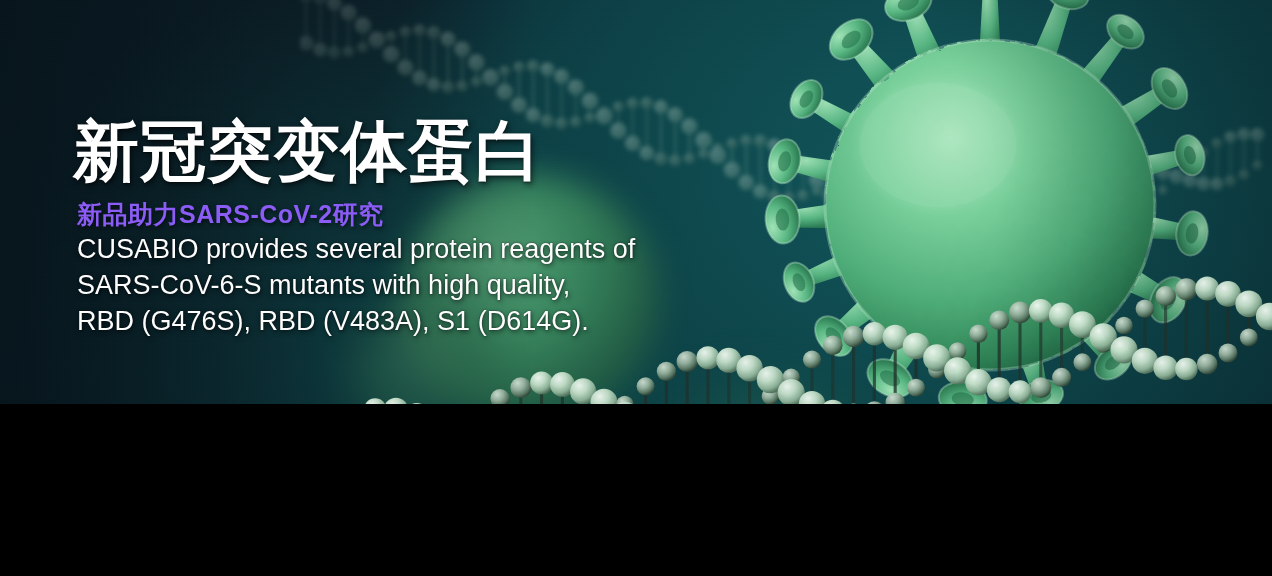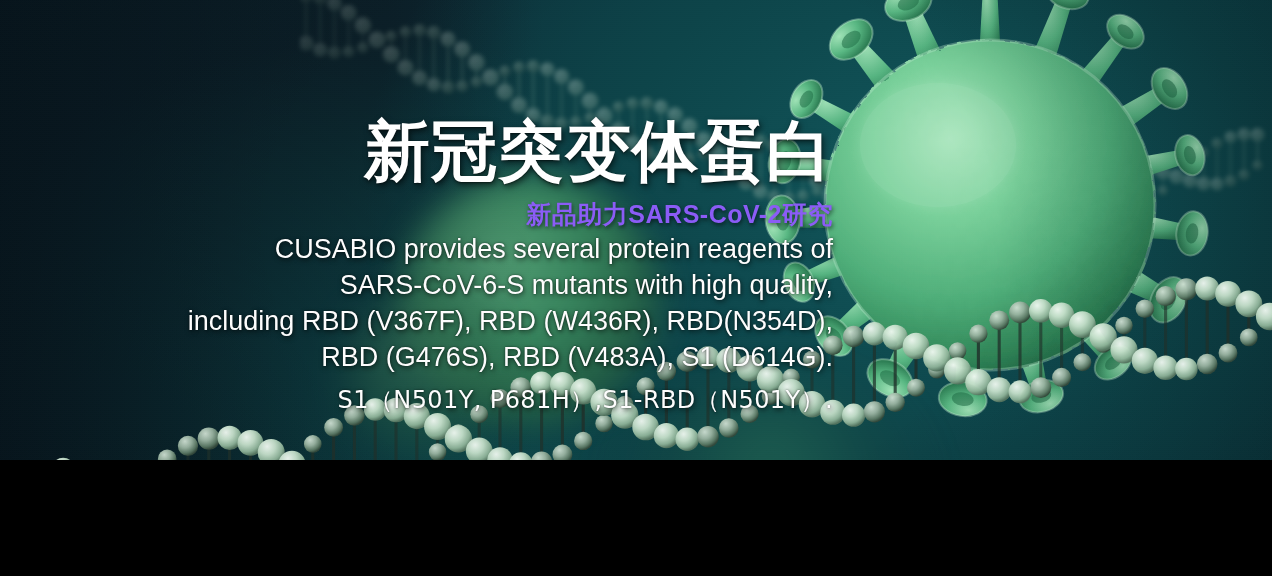--- a/index.html
+++ b/index.html
@@ -3,26 +3,25 @@
 <meta charset="utf-8">
 <style>
   html, body {
     margin: 0;
     padding: 0;
     background: #000;
   }
   #banner {
     position: relative;
     width: 1272px;
-    height: 460px;
+    height: 404px;
     overflow: hidden;
     font-family: "Liberation Sans", sans-serif;
     background: #0d2029;
     user-select: none;
-    text-align: right;
   }
 
   
   .bg-base {
     position: absolute;
     inset: 0;
     background:
       radial-gradient(ellipse 780px 620px at 74% 42%, #11575c 0%, #0d4449 42%, rgba(10,52,58,0) 74%),
       radial-gradient(ellipse 620px 480px at 30% 92%, #0d4a4c 0%, rgba(12,60,62,0.55) 55%, rgba(10,40,46,0) 80%),
       radial-gradient(ellipse 520px 420px at 8% 4%, #0c1e27 0%, #0c2029 55%, rgba(12,32,41,0) 85%),
@@ -705,19 +704,17 @@
 
   <div class="bg-vignette"></div>
   <div class="noise"></div>
 
   <div class="text-block">
     <div class="main-title">新冠突变体蛋白</div>
     <div class="sub-title">新品助力SARS-CoV-2研究</div>
     <div class="body-lines">
       <div class="body-line">CUSABIO provides several protein reagents of</div>
       <div class="body-line">SARS-CoV-6-S mutants with high quality,</div>
-      <div class="body-line">including RBD (V367F), RBD (W436R), RBD(N354D),</div>
       <div class="body-line">RBD (G476S), RBD (V483A), S1 (D614G).</div>
-      <div class="body-line last">S1（N501Y, P681H）,S1-RBD（N501Y）.</div>
     </div>
   </div>
 
 </div>
 
 </body></html>

